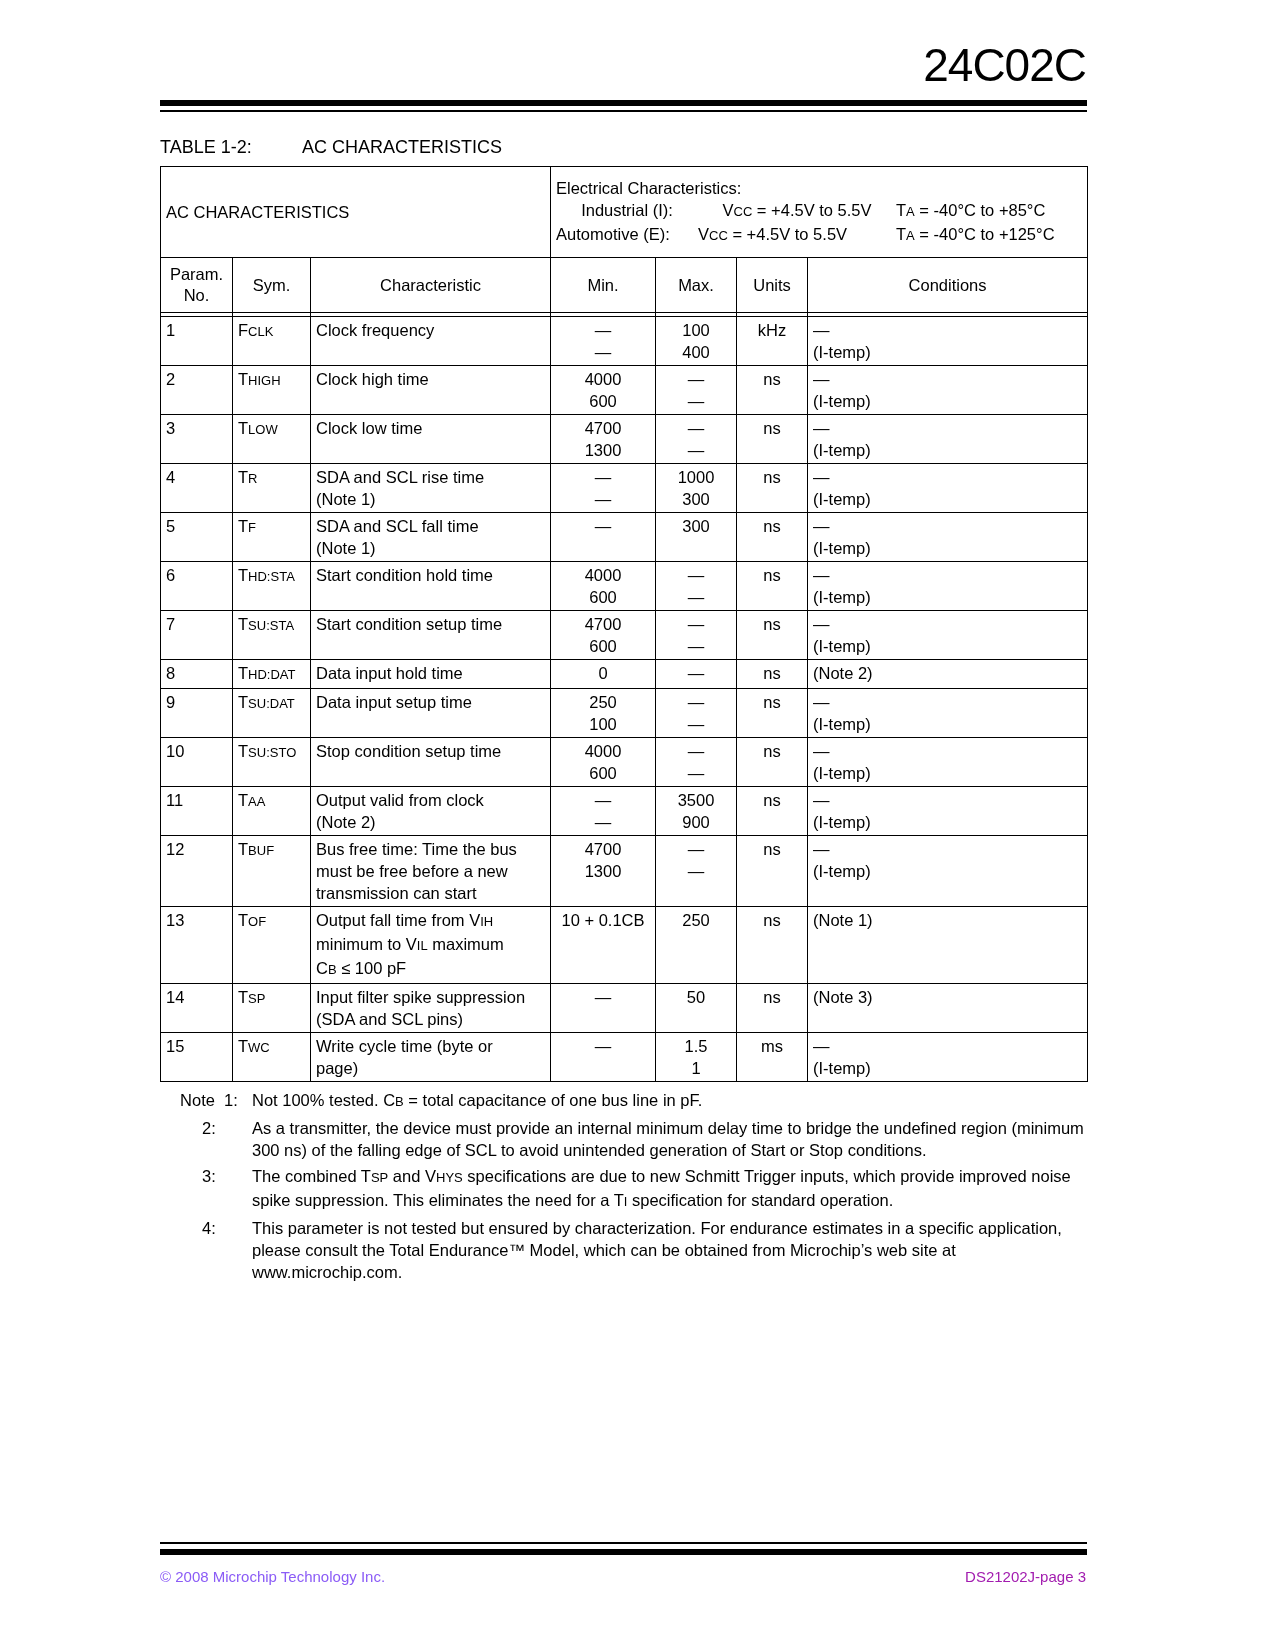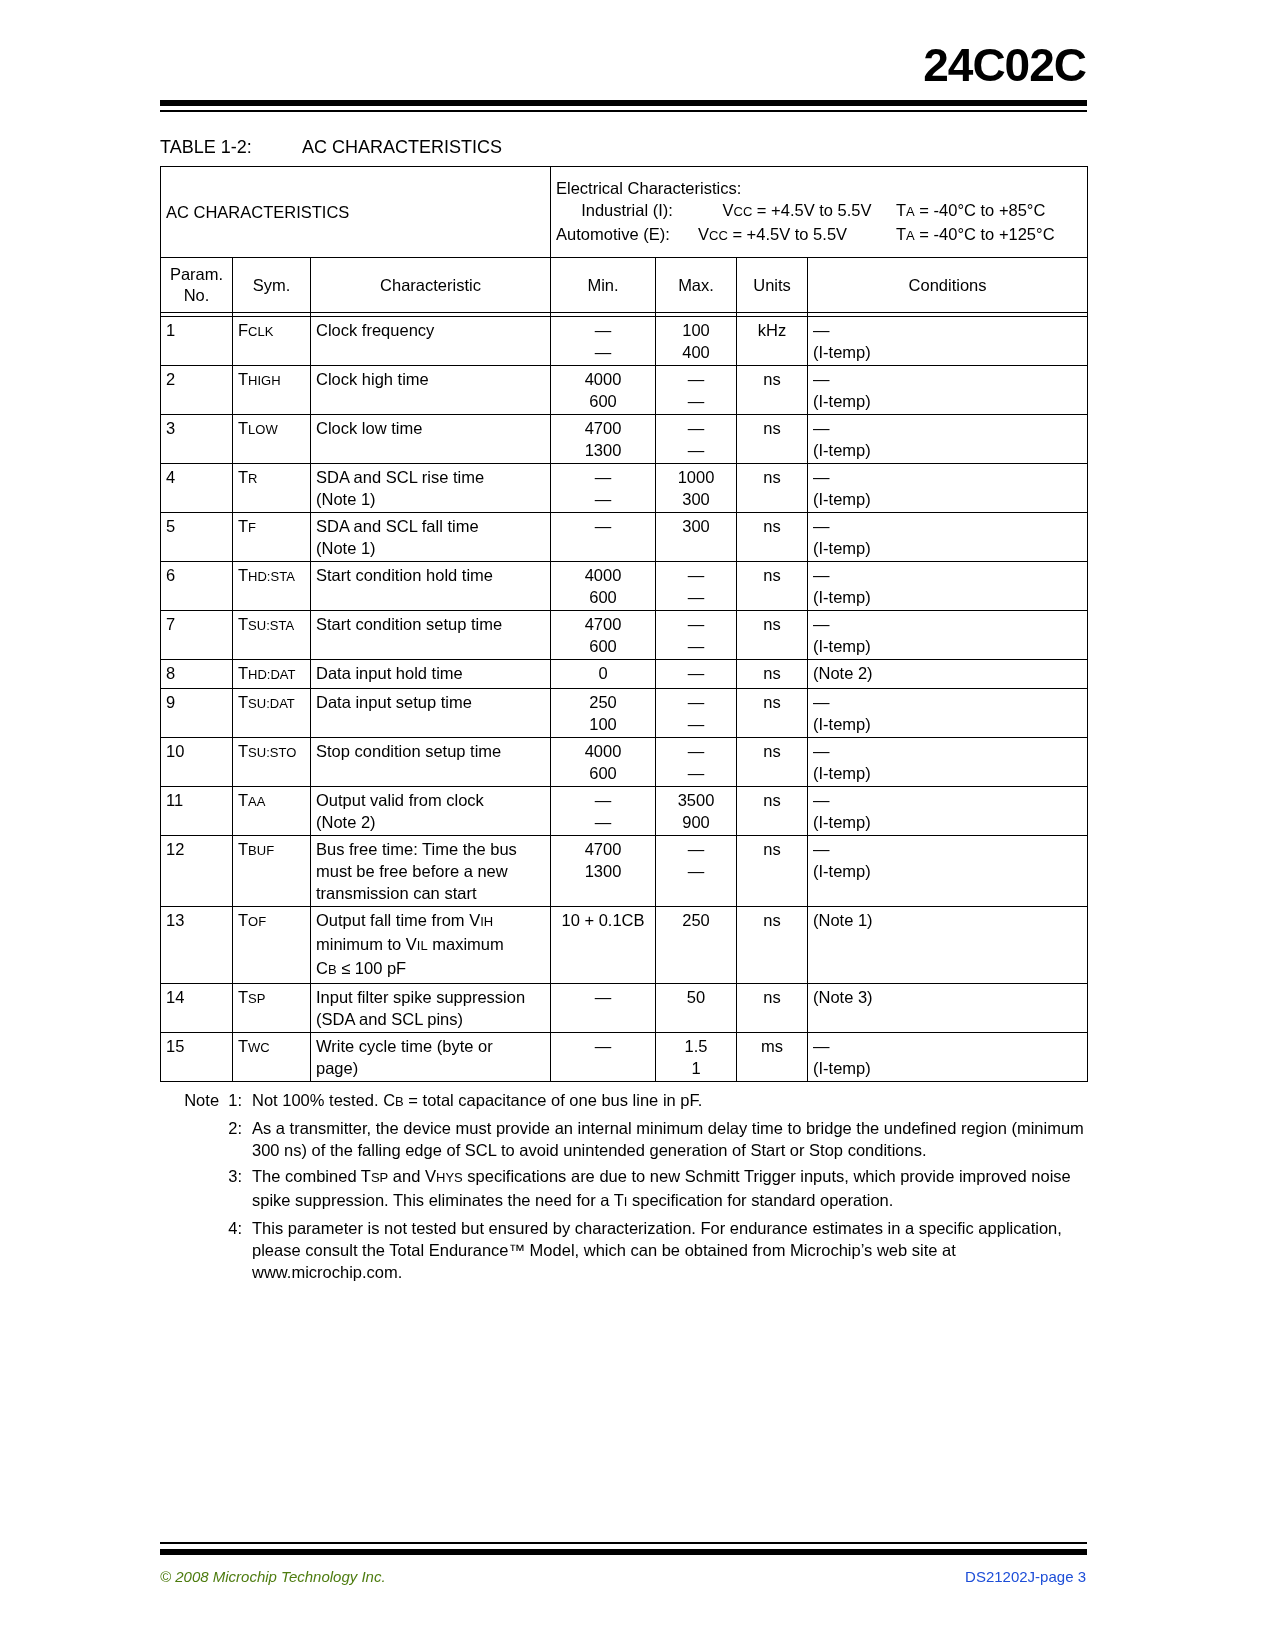--- a/index.html
+++ b/index.html
@@ -1,34 +1,34 @@
 <!DOCTYPE html>
 <html><head>
 <meta charset="utf-8">
 <style>
   html, body { margin:0; padding:0; background:#ffffff; }
   body { width:1275px; height:1650px; position:relative; overflow:hidden;
          font-family:"Liberation Sans", sans-serif; color:#000; }
-  .hdr-title { position:absolute; right:189px; top:38px; font-size:46px; letter-spacing:-1px;font-weight:bold; }
+  .hdr-title { position:absolute; right:189px; top:38px; font-size:46px; letter-spacing:-1px; }
   .rule-thick { position:absolute; left:160px; width:927px; background:#000; }
   .table-caption { position:absolute; left:160px; top:137px; font-size:18px; }
   .table-caption .num { display:inline-block; width:142px; }
   table.ac { position:absolute; left:160px; top:166px; width:927px; border-collapse:collapse;
              font-size:16.5px; line-height:22px; table-layout:fixed; }
   table.ac td { border:1px solid #000; vertical-align:top; padding:2px 5px; }
   table.ac .c { text-align:center; }
   table.ac .head-row td { vertical-align:middle; height:50px; }
   table.ac .sep td { height:3px; padding:0; border-top:1px solid #000; border-bottom:1px solid #000; }
   .sub { font-size:13px; }
   .ln { display:block; }
   .notes { position:absolute; left:166px; top:1089px; width:920px; font-size:16.5px; line-height:22px; }
   .note { display:flex; margin-bottom:4px; }
-  .note .lbl { width:86px; flex:none; text-align:right; padding-right:10px; box-sizing:border-box; }
-  .footer-left { position:absolute; left:160px; top:1568px; font-size:15px; color:#4d7c0f;font-style:italic; }
-  .footer-right { position:absolute; right:189px; top:1568px; font-size:15px; color:#1d4ed8; }
+  .note .lbl { width:86px; flex:none; text-align:center; box-sizing:border-box; }
+  .footer-left { position:absolute; left:160px; top:1568px; font-size:15px; color:#8b5cf6; }
+  .footer-right { position:absolute; right:189px; top:1568px; font-size:15px; color:#a21caf; }
 </style>
 </head>
 <body>
 
 <div class="hdr-title">24C02C</div>
 <div class="rule-thick" style="top:100px;height:6px;"></div>
 <div class="rule-thick" style="top:110px;height:2px;"></div>
 
 <div class="table-caption">
   <span class="num">TABLE 1-2:</span><span>AC CHARACTERISTICS</span>

